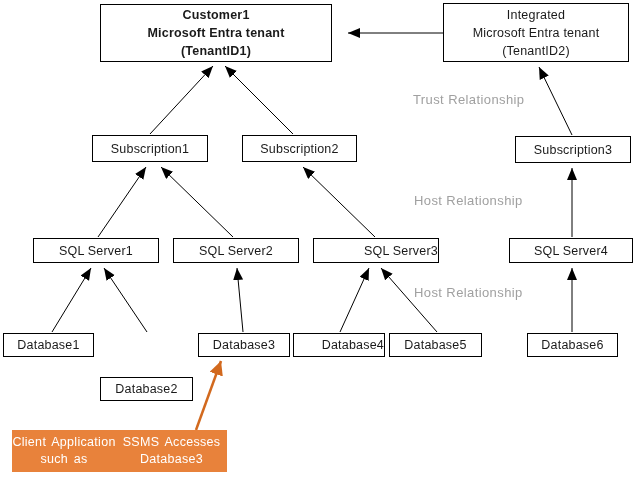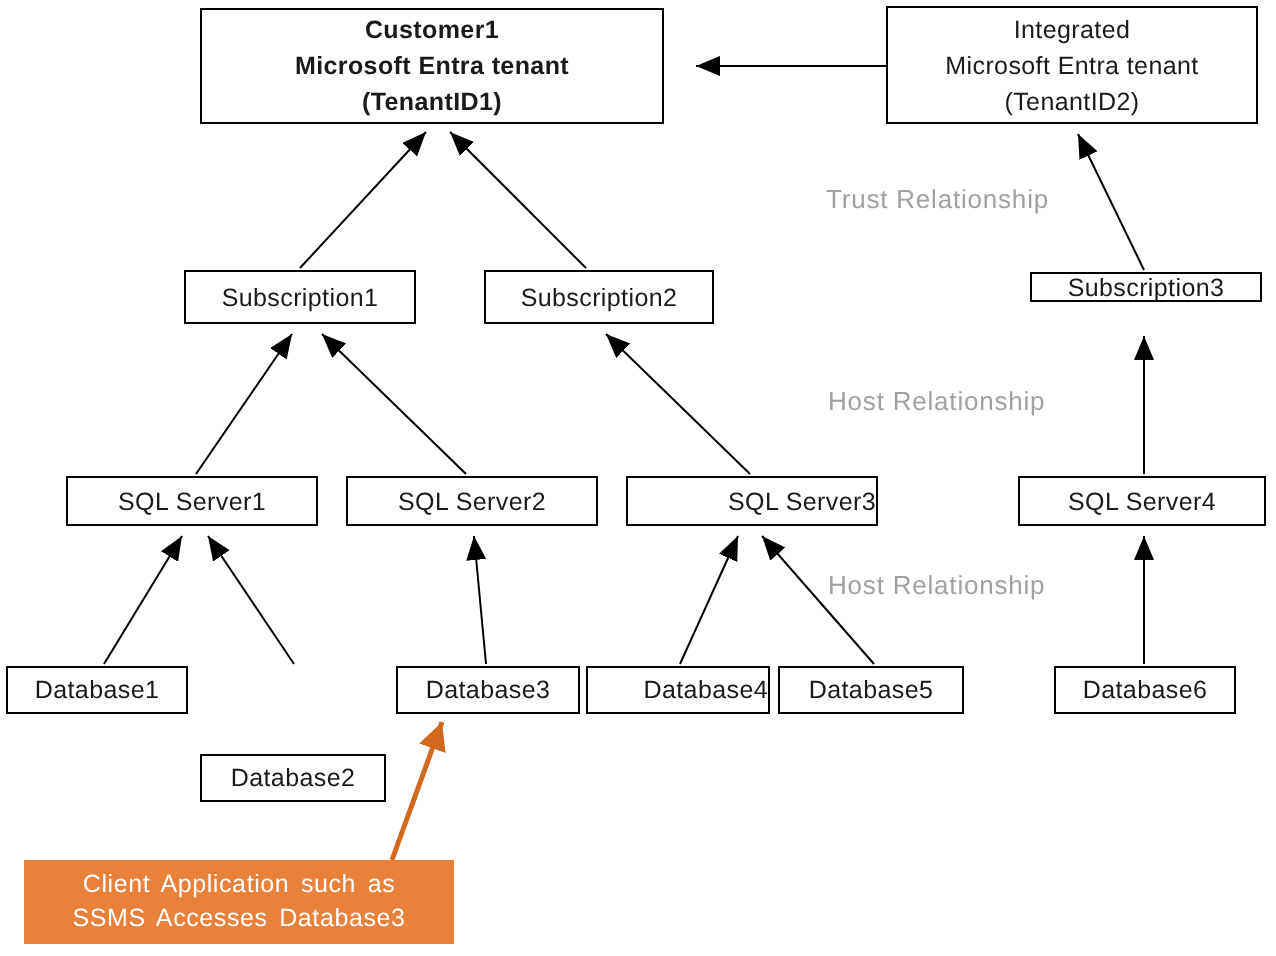--- a/index.html
+++ b/index.html
@@ -51,36 +51,36 @@
   .callout {
     position: absolute;
     left: 12px;
     top: 430px;
     width: 215px;
     height: 42px;
     box-sizing: border-box;
     background: var(--callout_bg, #e8823b);
     color: var(--callout_text, #ffffff);
     display: flex;
-    flex-direction: column;
+    flex-direction: row;
     align-items: center;
     justify-content: center;
     text-align: center;
     font-size: 12.5px;
     letter-spacing: 0.3px;
     word-spacing: 2px;
     line-height: 17px;
     z-index: 2;
   }
   
   .n-customer   { left: 100px; top: 4px;   width: 232px; height: 58px; font-weight: bold; }
   .n-integrated { left: 443px; top: 3px;   width: 186px; height: 59px; text-align: center; }
   .n-sub1 { left: 92px;  top: 135px; width: 116px; height: 27px; }
   .n-sub2 { left: 242px; top: 135px; width: 115px; height: 27px; }
-  .n-sub3 { left: 515px; top: 136px; width: 116px; height: 15px; }
+  .n-sub3 { left: 515px; top: 136px; width: 116px; height: 27px; }
   .n-sql1 { left: 33px;  top: 238px; width: 126px; height: 25px; }
   .n-sql2 { left: 173px; top: 238px; width: 126px; height: 25px; }
   .n-sql3 { left: 313px; top: 238px; width: 126px; height: 25px; align-items: flex-end; }
   .n-sql4 { left: 509px; top: 238px; width: 124px; height: 25px; }
   .n-db1 { left: 3px;   top: 333px; width: 91px; height: 24px; }
   .n-db2 { left: 100px; top: 333px; width: 93px; height: 24px; margin-top: 44px; }
   .n-db3 { left: 198px; top: 333px; width: 92px; height: 24px; }
   .n-db4 { left: 293px; top: 333px; width: 92px; height: 24px; align-items: flex-end; }
   .n-db5 { left: 389px; top: 333px; width: 93px; height: 24px; }
   .n-db6 { left: 527px; top: 333px; width: 91px; height: 24px; }

